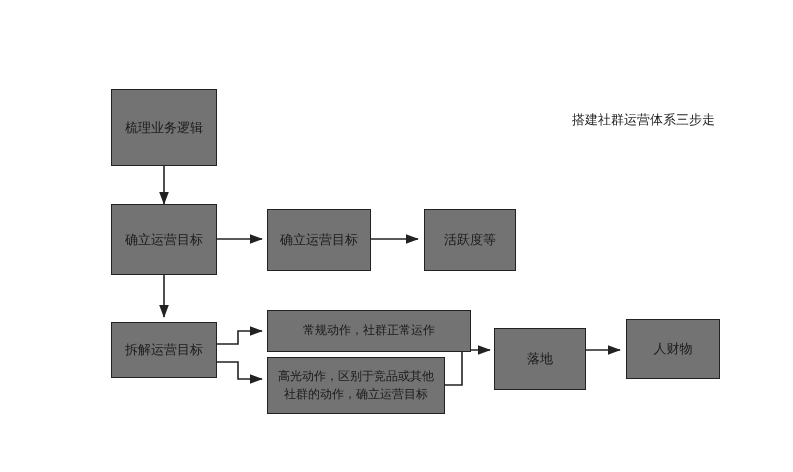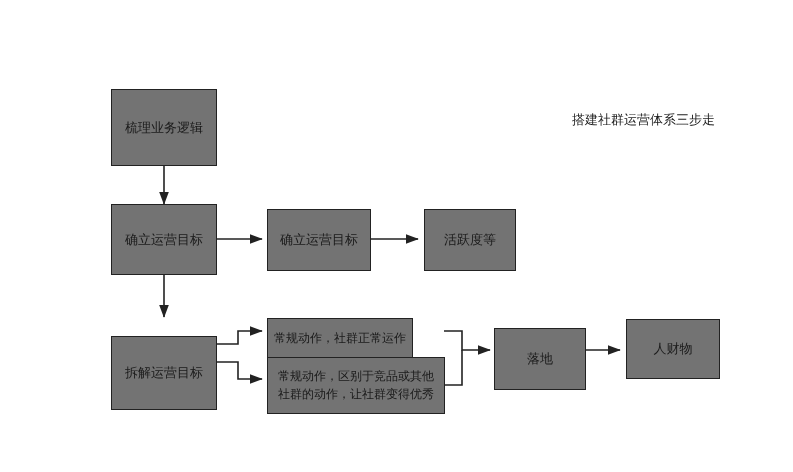--- a/index.html
+++ b/index.html
@@ -94,30 +94,30 @@
   </div>
 
   <div class="node" style="left:267px; top:209px; width:104px; height:62px;">
     <span>确立运营目标</span>
   </div>
 
   <div class="node" style="left:424px; top:209px; width:92px; height:62px;">
     <span>活跃度等</span>
   </div>
 
-  <div class="node" style="left:111px; top:336px; width:106px; height:74px;">
+  <div class="node" style="left:111px; top:322px; width:106px; height:56px;">
     <span>拆解运营目标</span>
   </div>
 
-  <div class="node small" style="left:267px; top:318px; width:146px; height:42px;">
+  <div class="node small" style="left:267px; top:310px; width:204px; height:42px;">
     <span>常规动作，社群正常运作</span>
   </div>
 
   <div class="node small" style="left:267px; top:357px; width:178px; height:57px;">
-    <span>常规动作，区别于竞品或其他社群的动作，让社群变得优秀</span>
+    <span>高光动作，区别于竞品或其他社群的动作，确立运营目标</span>
   </div>
 
   <div class="node" style="left:494px; top:328px; width:92px; height:62px;">
     <span>落地</span>
   </div>
 
   <div class="node" style="left:626px; top:319px; width:94px; height:60px;">
     <span>人财物</span>
   </div>
 

